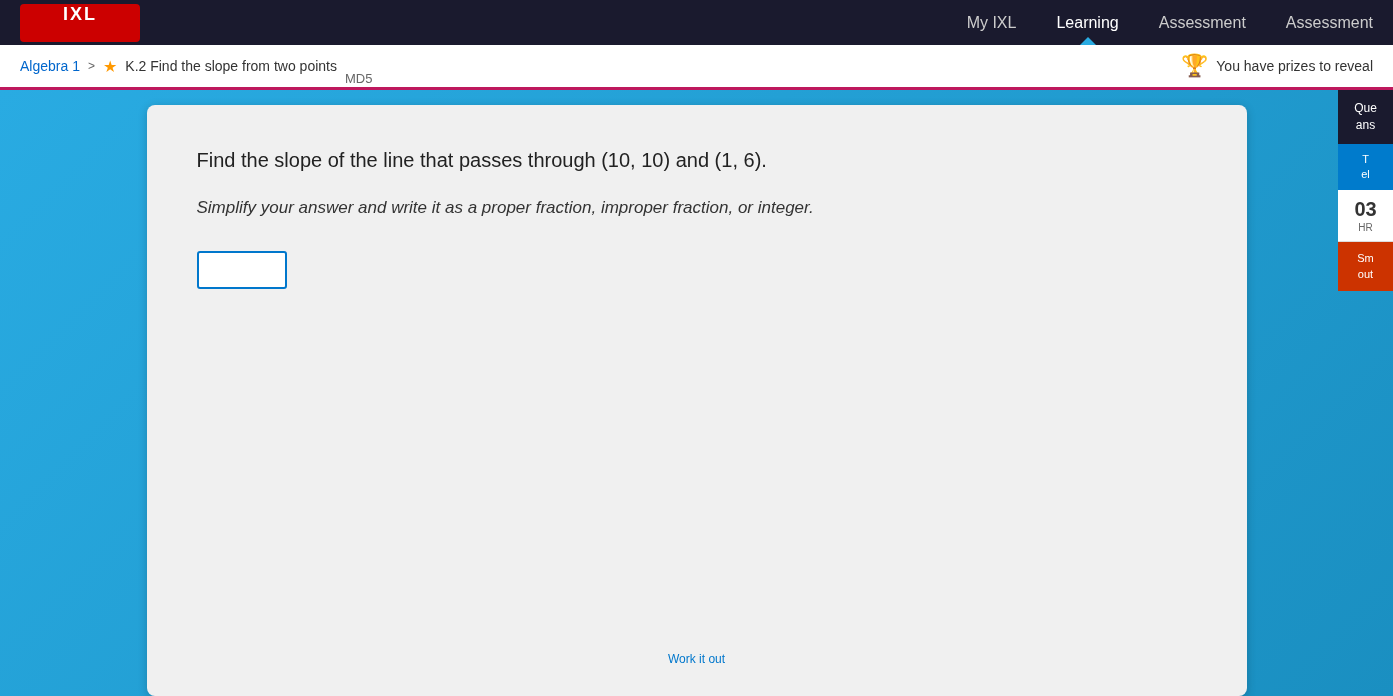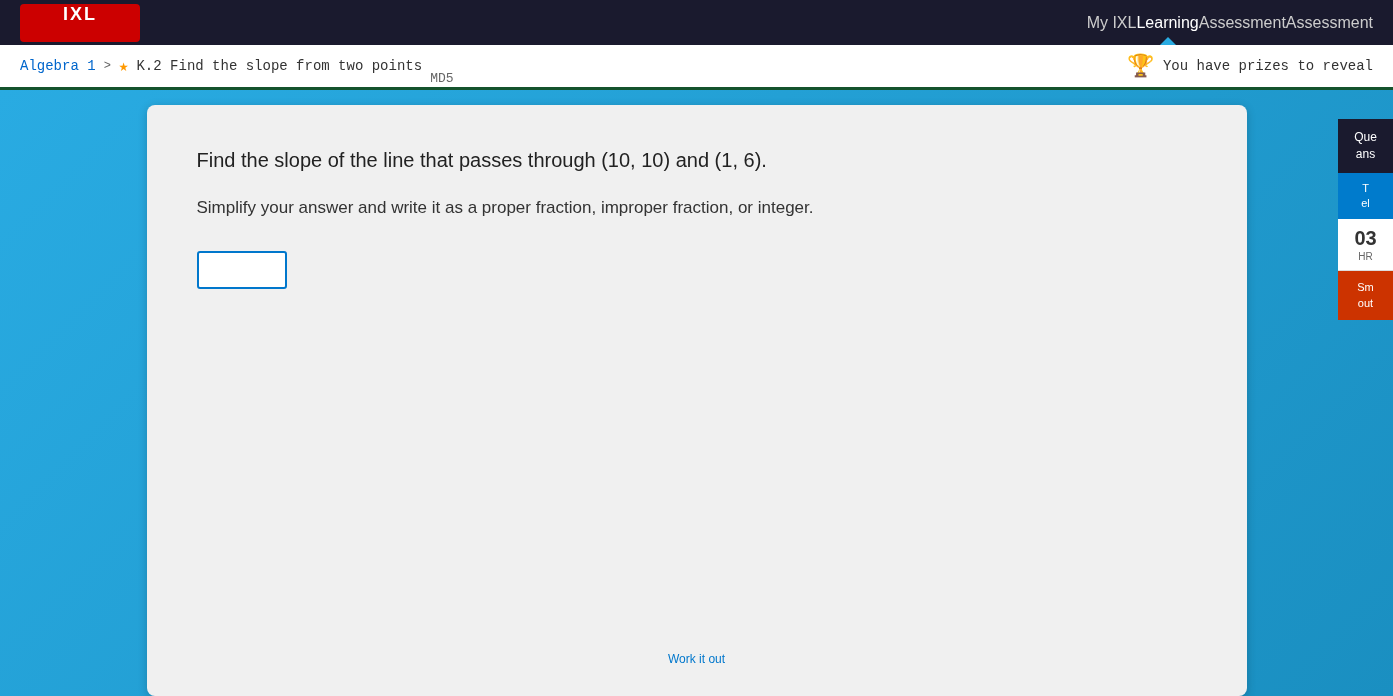--- a/index.html
+++ b/index.html
@@ -32,20 +32,21 @@
       margin-right: 20px;
     }
     .logo-text {
       color: white;
       font-weight: bold;
       font-size: 18px;
       letter-spacing: 2px;
     }
     .nav-links {
       display: flex;
+      gap: 40px;
       margin-left: auto;
       align-items: center;
     }
     .nav-link {
       color: #ccc;
       text-decoration: none;
       font-size: 16px;
       cursor: pointer;
     }
 
@@ -65,23 +66,22 @@
       border-bottom: 8px solid #29abe2;
     }
 
     
     .breadcrumb-bar {
       background: white;
       height: 45px;
       display: flex;
       align-items: center;
       padding: 0 20px;
-      border-bottom: 3px solid #14532d;
-      position: relative;
-      font-family: Liberation Mono, monospace;
+      border-bottom: 3px solid #be185d;
+      position: relative;
     }
     .breadcrumb {
       display: flex;
       align-items: center;
       gap: 8px;
       font-size: 14px;
       color: #333;
     }
     .breadcrumb-link {
       color: #0066cc;
@@ -143,20 +143,21 @@
     .question-text {
       font-size: 20px;
       color: #222;
       margin-bottom: 20px;
       line-height: 1.5;
     }
 
     .instruction-text {
       font-size: 17px;
       color: #333;
+      font-style: italic;
       margin-bottom: 30px;
       line-height: 1.5;
     }
 
     .answer-input {
       display: block;
       width: 90px;
       height: 38px;
       border: 2px solid #0077cc;
       border-radius: 3px;
@@ -192,21 +193,20 @@
 
     
     .right-panel {
       position: absolute;
       right: 0;
       top: 0;
       width: 55px;
       display: flex;
       flex-direction: column;
       gap: 0;
-      margin-top: 29px;
     }
 
     .panel-blue {
       background: #007bcc;
       color: white;
       width: 55px;
       padding: 8px 5px;
       text-align: center;
       font-size: 11px;
       line-height: 1.4;

